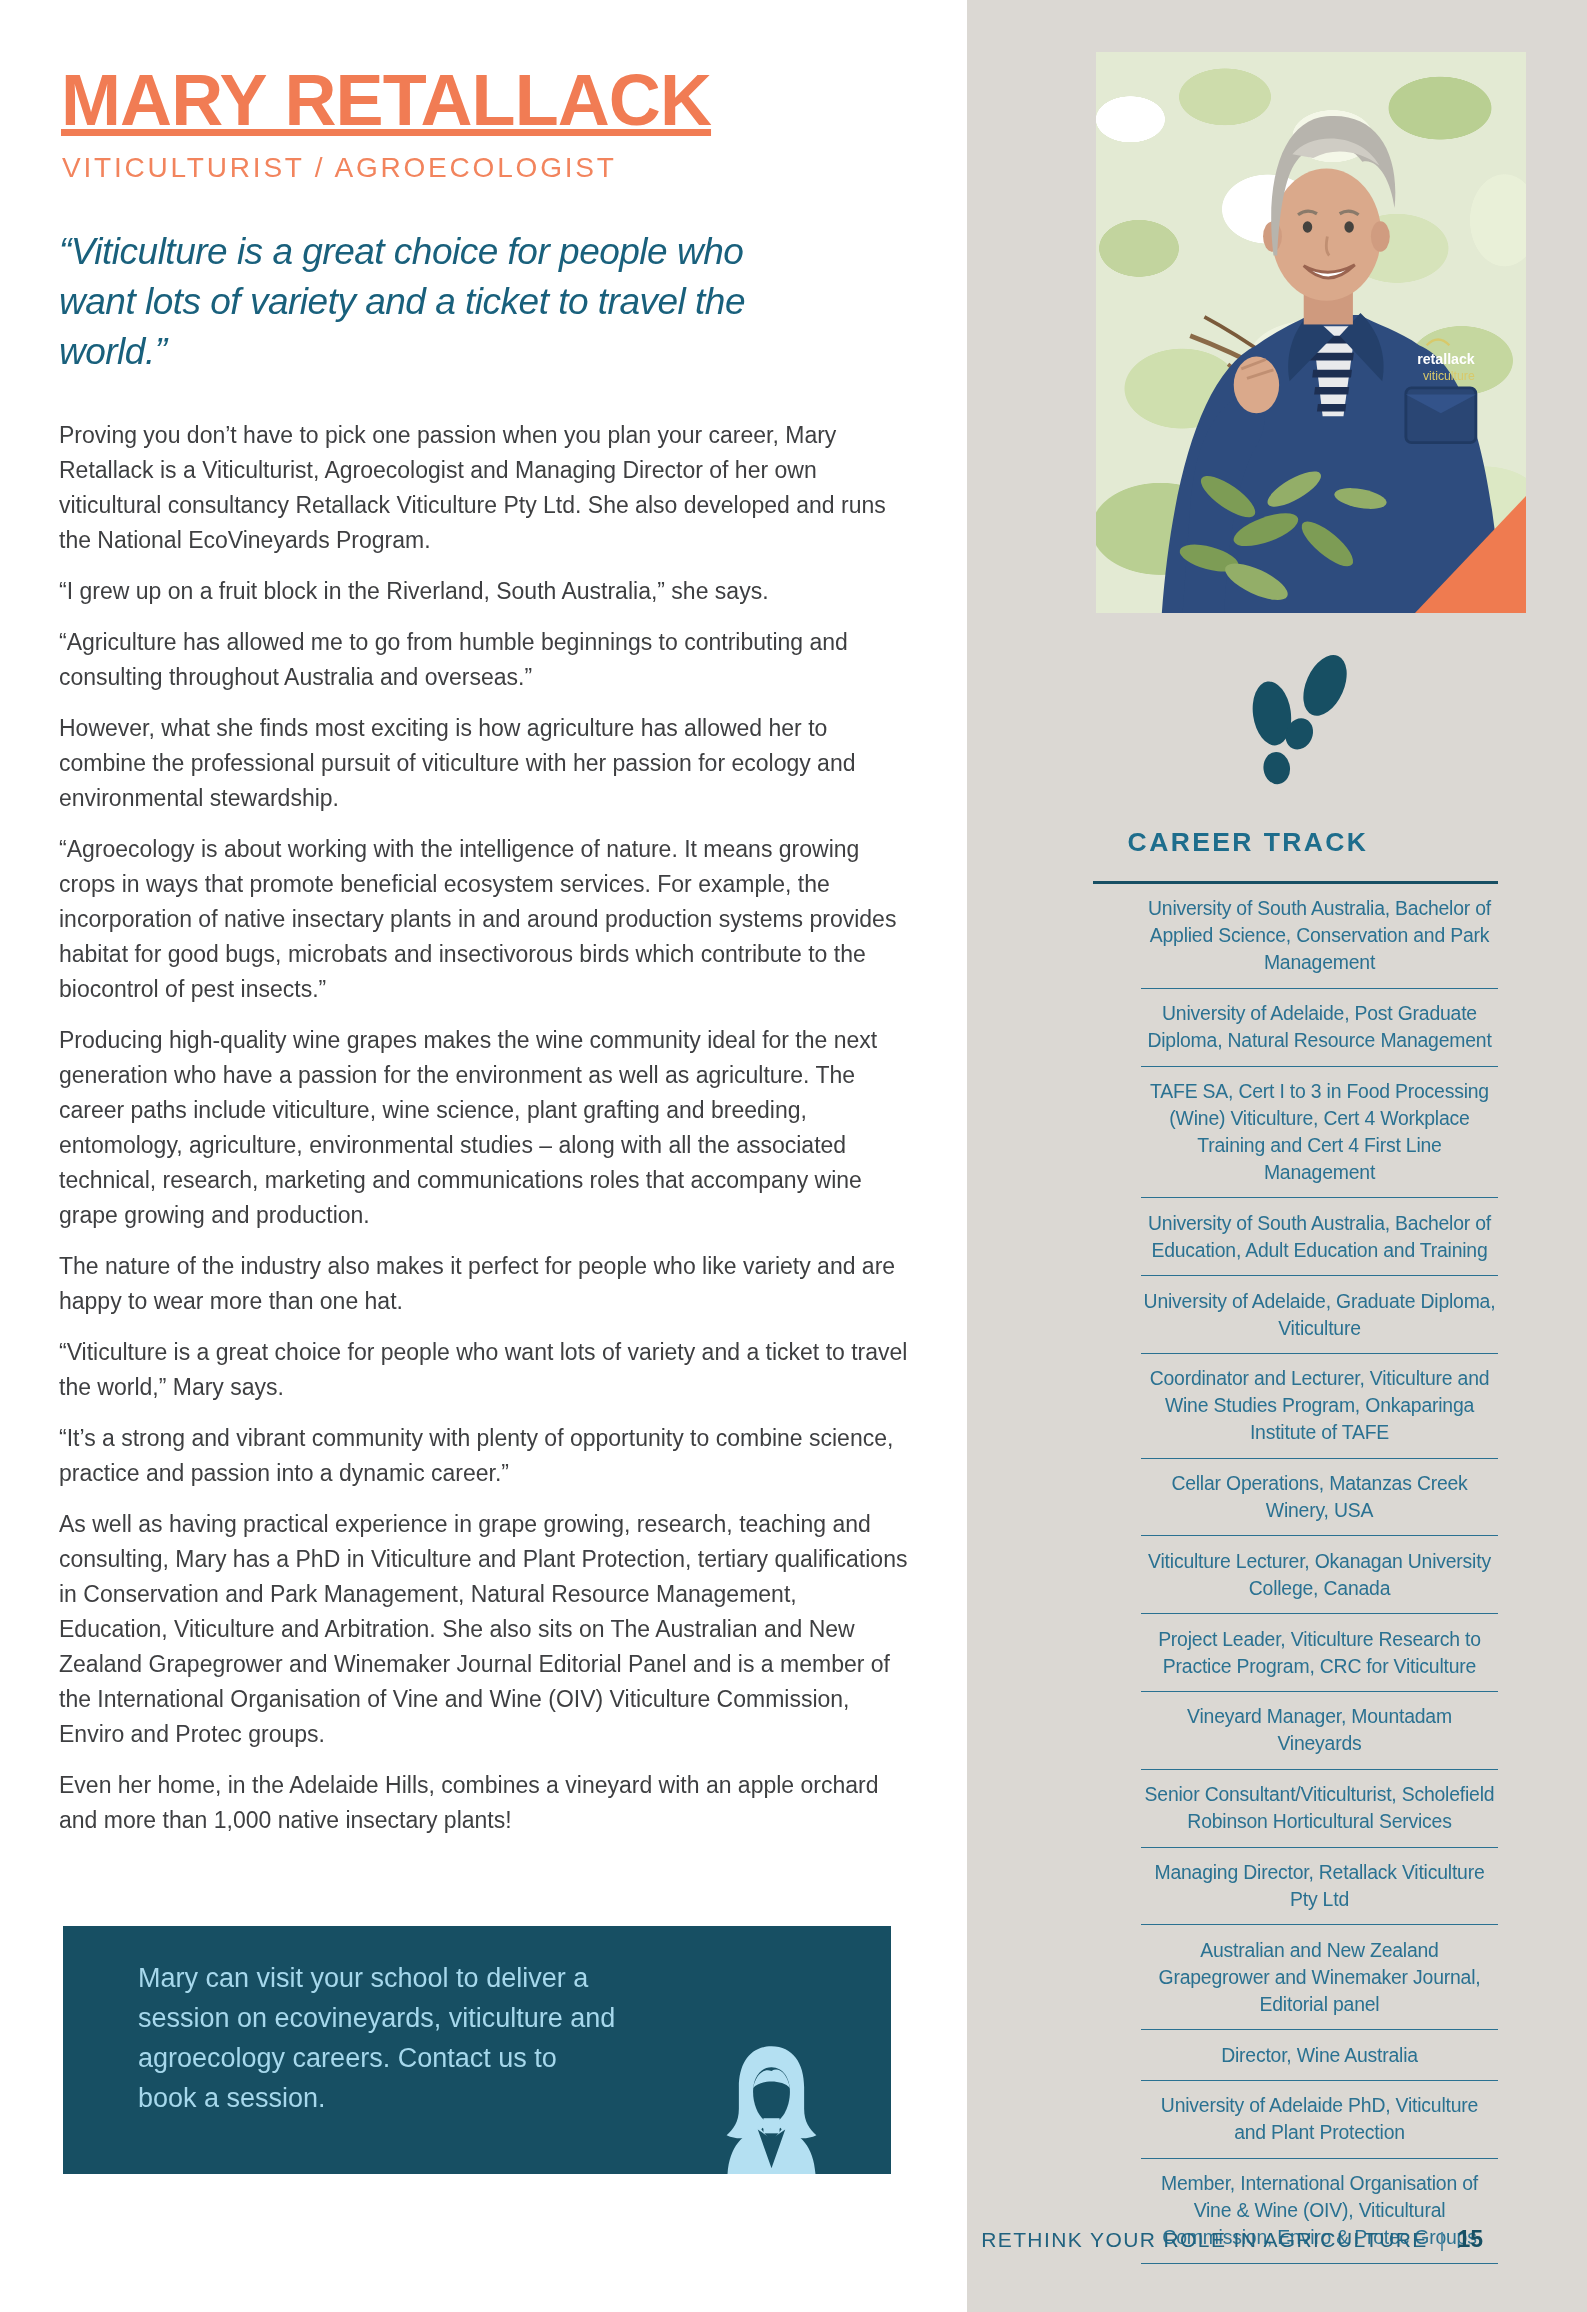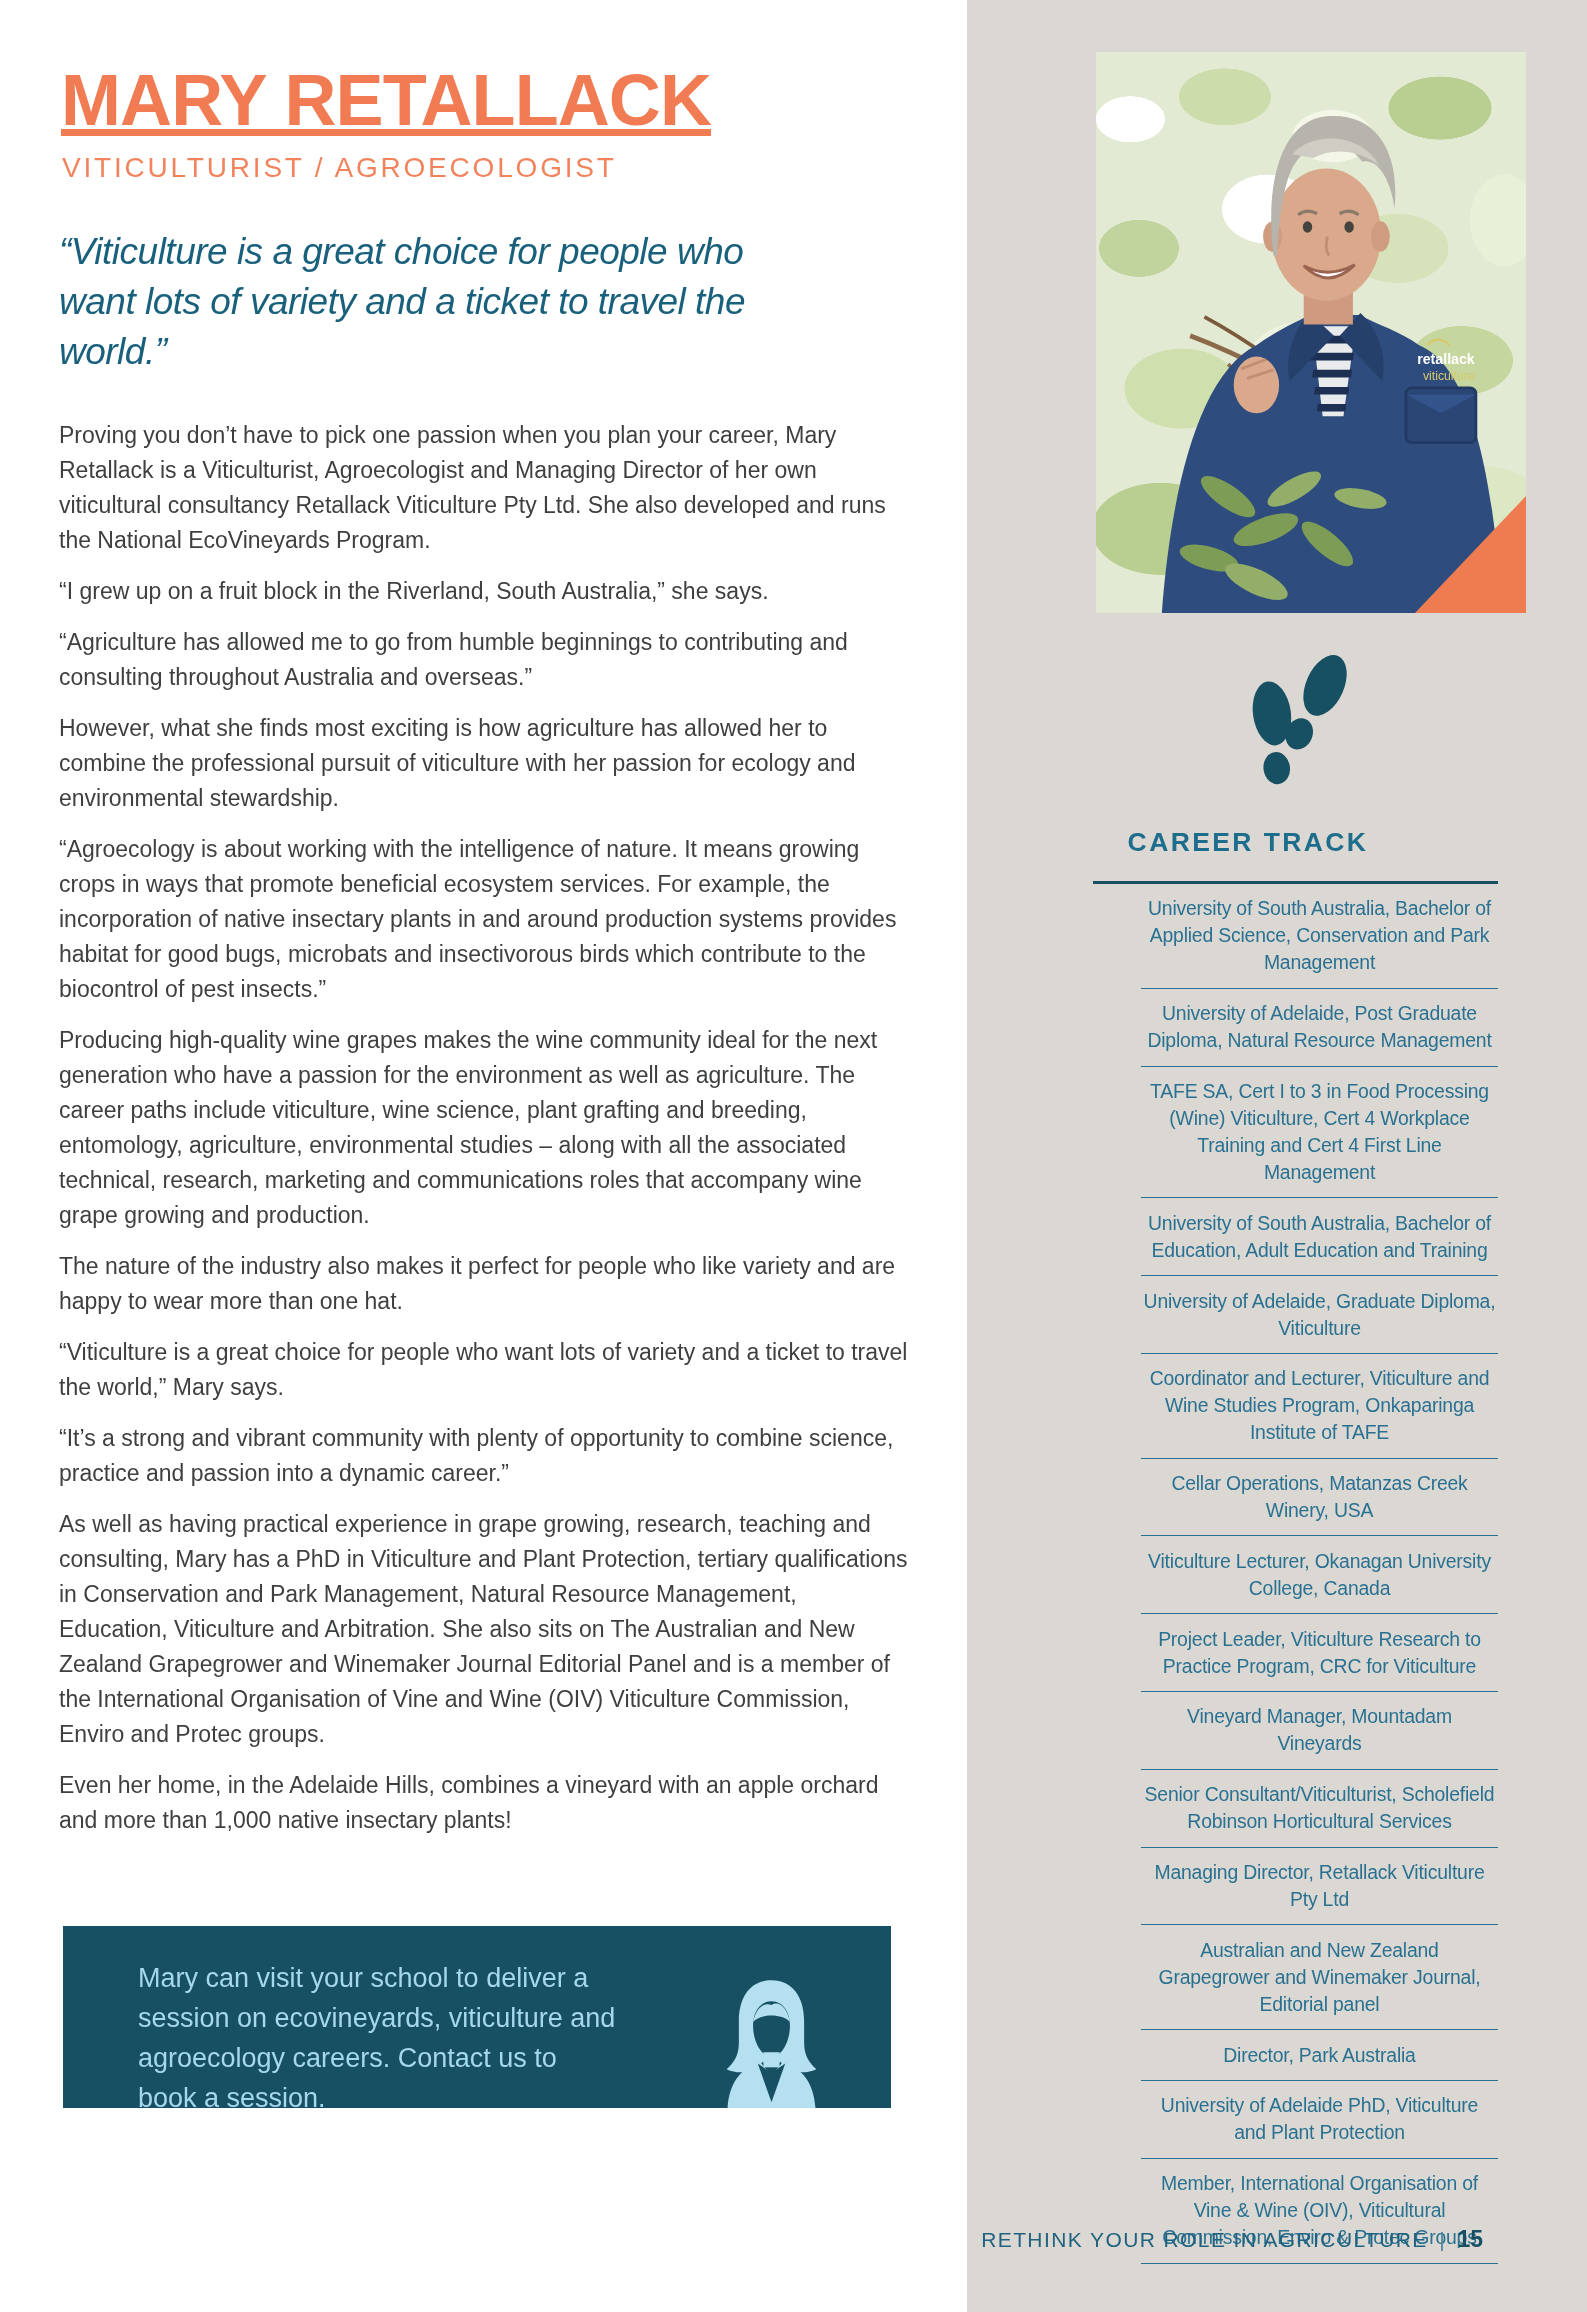--- a/index.html
+++ b/index.html
@@ -11,21 +11,21 @@
   .title{position:absolute;left:61px;top:62px;margin:0;font-size:72px;line-height:76px;
          font-weight:bold;letter-spacing:-0.9px;color:#f17c54;white-space:nowrap;text-decoration:underline;}
   .subtitle{position:absolute;left:62px;top:151px;font-size:28px;line-height:34px;
             letter-spacing:2.8px;color:#f2845d;white-space:nowrap;}
   .pull-quote{position:absolute;left:59px;top:227px;width:767px;font-style:italic;
               font-size:37px;line-height:50px;color:#19607c;letter-spacing:-0.5px;}
   .article{position:absolute;left:59px;top:418px;width:849px;}
   .article p{margin:0 0 16px 0;font-size:23px;line-height:35px;color:#3e3f41;}
 
   
-  .callout{position:absolute;left:63px;top:1926px;width:828px;height:182px;background:#174f63;}
+  .callout{position:absolute;left:63px;top:1926px;width:828px;height:248px;background:#174f63;}
   .callout-text{position:absolute;left:75px;top:32px;width:549px;}
   .callout-text div{font-size:27px;line-height:40px;color:#a6d8ec;}
   .callout-person{position:absolute;right:64px;bottom:0;width:111px;height:139px;}
 
   
   .right-col{position:absolute;left:967px;top:0;width:621px;height:2313px;background:#dbd8d3;}
 
   .photo{position:absolute;left:129px;top:52px;width:402px;height:561px;overflow:hidden;
     background-color:#e3ead3;
     background-image:
@@ -190,21 +190,21 @@
         <div class="career-item">University of South Australia, Bachelor of Education, Adult Education and Training</div>
         <div class="career-item">University of Adelaide, Graduate Diploma, Viticulture</div>
         <div class="career-item">Coordinator and Lecturer, Viticulture and Wine Studies Program, Onkaparinga Institute of TAFE</div>
         <div class="career-item">Cellar Operations, Matanzas Creek Winery, USA</div>
         <div class="career-item">Viticulture Lecturer, Okanagan University College, Canada</div>
         <div class="career-item">Project Leader, Viticulture Research to Practice Program, CRC for Viticulture</div>
         <div class="career-item">Vineyard Manager, Mountadam Vineyards</div>
         <div class="career-item">Senior Consultant/Viticulturist, Scholefield Robinson Horticultural Services</div>
         <div class="career-item">Managing Director, Retallack Viticulture Pty Ltd</div>
         <div class="career-item">Australian and New Zealand Grapegrower and Winemaker Journal, Editorial panel</div>
-        <div class="career-item">Director, Park Australia</div>
+        <div class="career-item">Director, Wine Australia</div>
         <div class="career-item">University of Adelaide PhD, Viticulture and Plant Protection</div>
         <div class="career-item">Member, International Organisation of Vine &amp; Wine (OIV), Viticultural Commission, Enviro &amp; Protec Groups</div>
       </div>
 
     <div class="page-footer">
       <span>RETHINK YOUR ROLE IN AGRICULTURE</span><span class="sep">|</span><b>15</b>
     </div>
   </div>
 
 </div>

